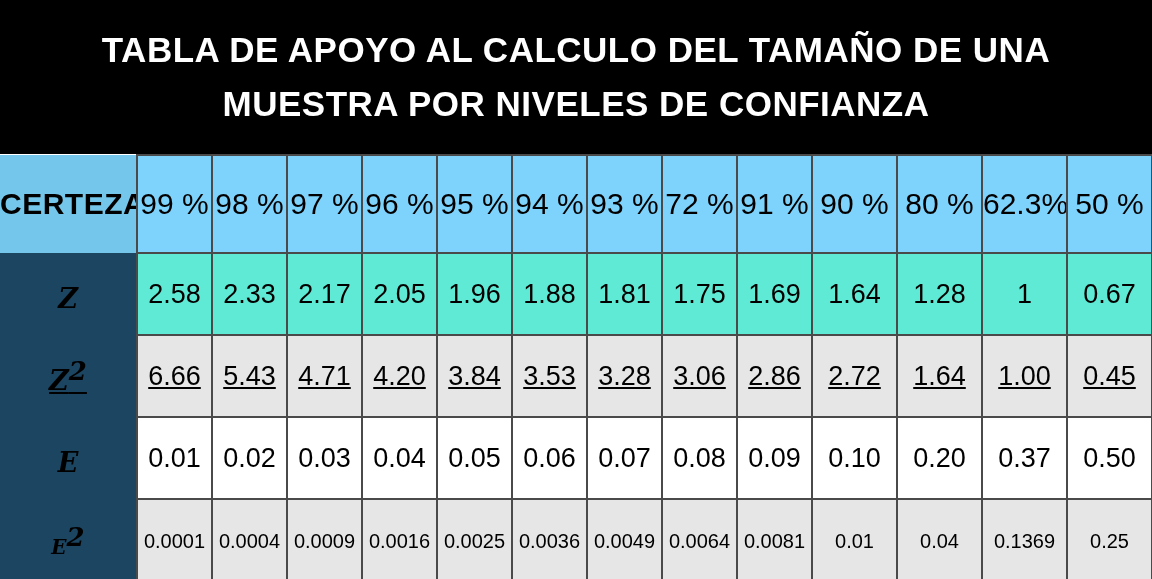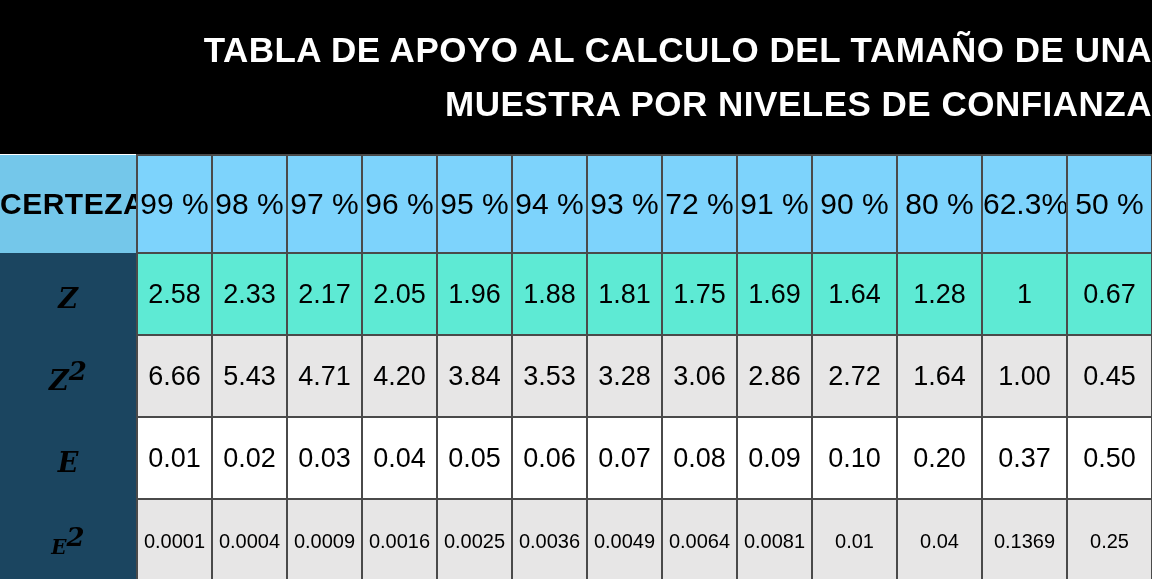--- a/index.html
+++ b/index.html
@@ -12,21 +12,21 @@
     box-sizing: border-box;
   }
   .title-band {
     width: 1152px;
     height: 154px;
     background: #000000;
     color: #ffffff;
     display: flex;
     flex-direction: column;
     justify-content: center;
-    align-items: flex-end;
+    align-items: center;
     text-align: center;
   }
   .title-line {
     font-size: 35px;
     font-weight: bold;
     letter-spacing: 0.5px;
     line-height: 1.55;
     white-space: nowrap;
   }
   table.main {
@@ -38,21 +38,21 @@
   table.main td {
     border: 2px solid #4a4a4a;
     text-align: center;
     vertical-align: middle;
     color: #000000;
     padding: 0;
     overflow: hidden;
   }
   tr.r-head td { height: 96px; font-size: 30px; background: #7dd3fc; }
   tr.r-z td    { height: 80px; font-size: 27px; background: #5eead4; }
-  tr.r-z2 td   { height: 80px; font-size: 27px; background: #e7e6e6; }
+  tr.r-z2 td   { height: 80px; font-size: 27px; background: #e7e6e6; text-decoration: underline; }
   tr.r-e td    { height: 80px; font-size: 27px; background: #ffffff; }
   tr.r-e2 td   { height: 82px; font-size: 20px; background: #e7e6e6; }
   td.corner {
     background: #74c7ea !important;
     border: none !important;
     font-weight: bold;
     font-size: 27px;
     letter-spacing: 0.5px;
     color: #000000;
   }

